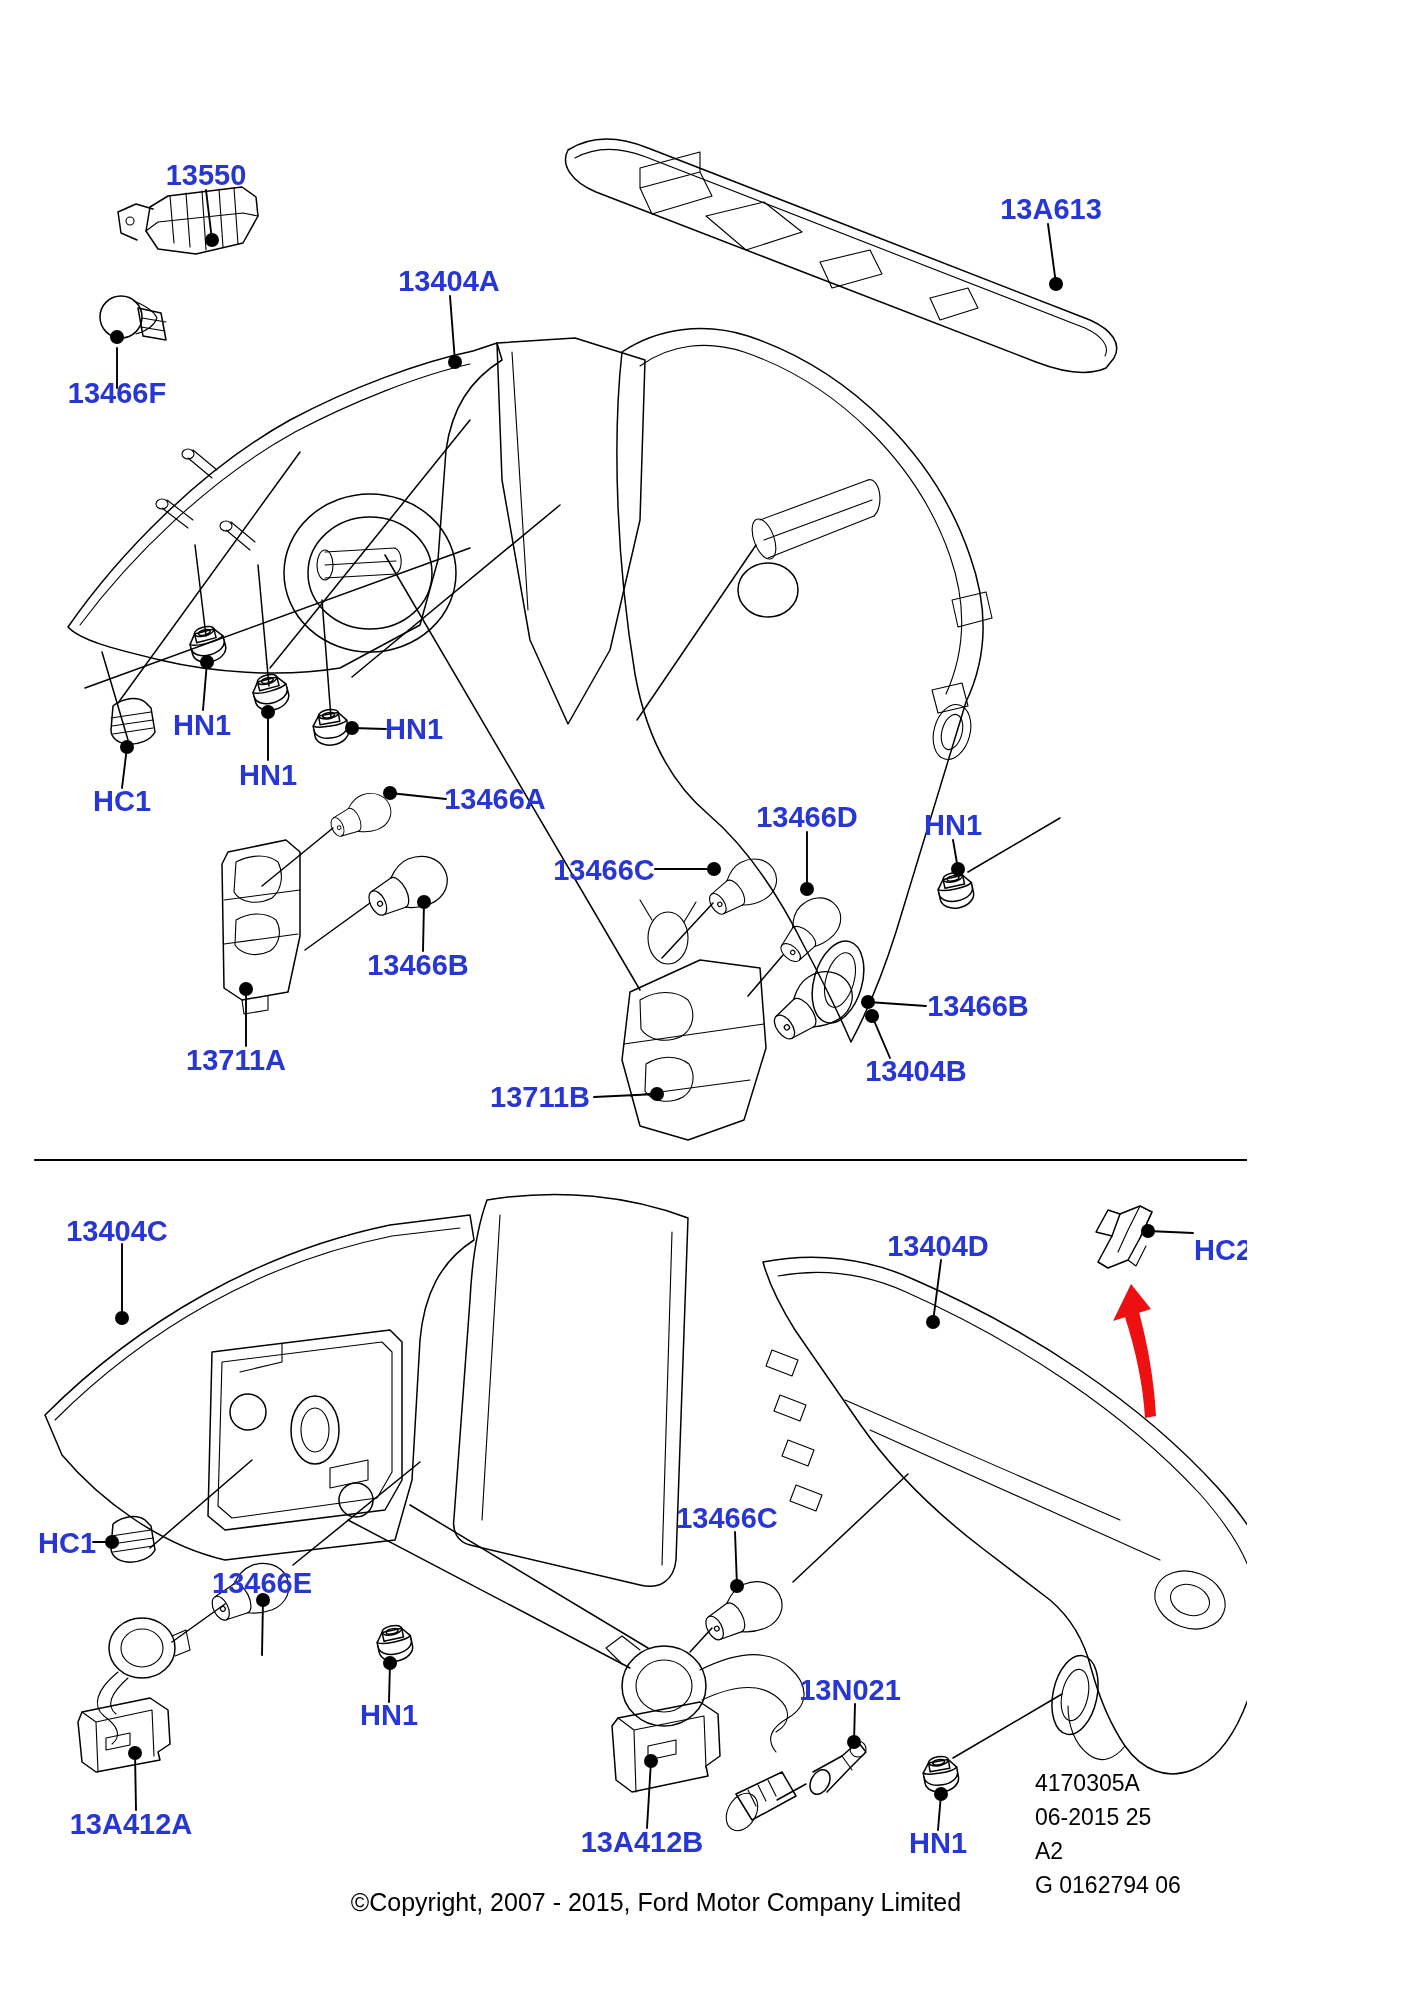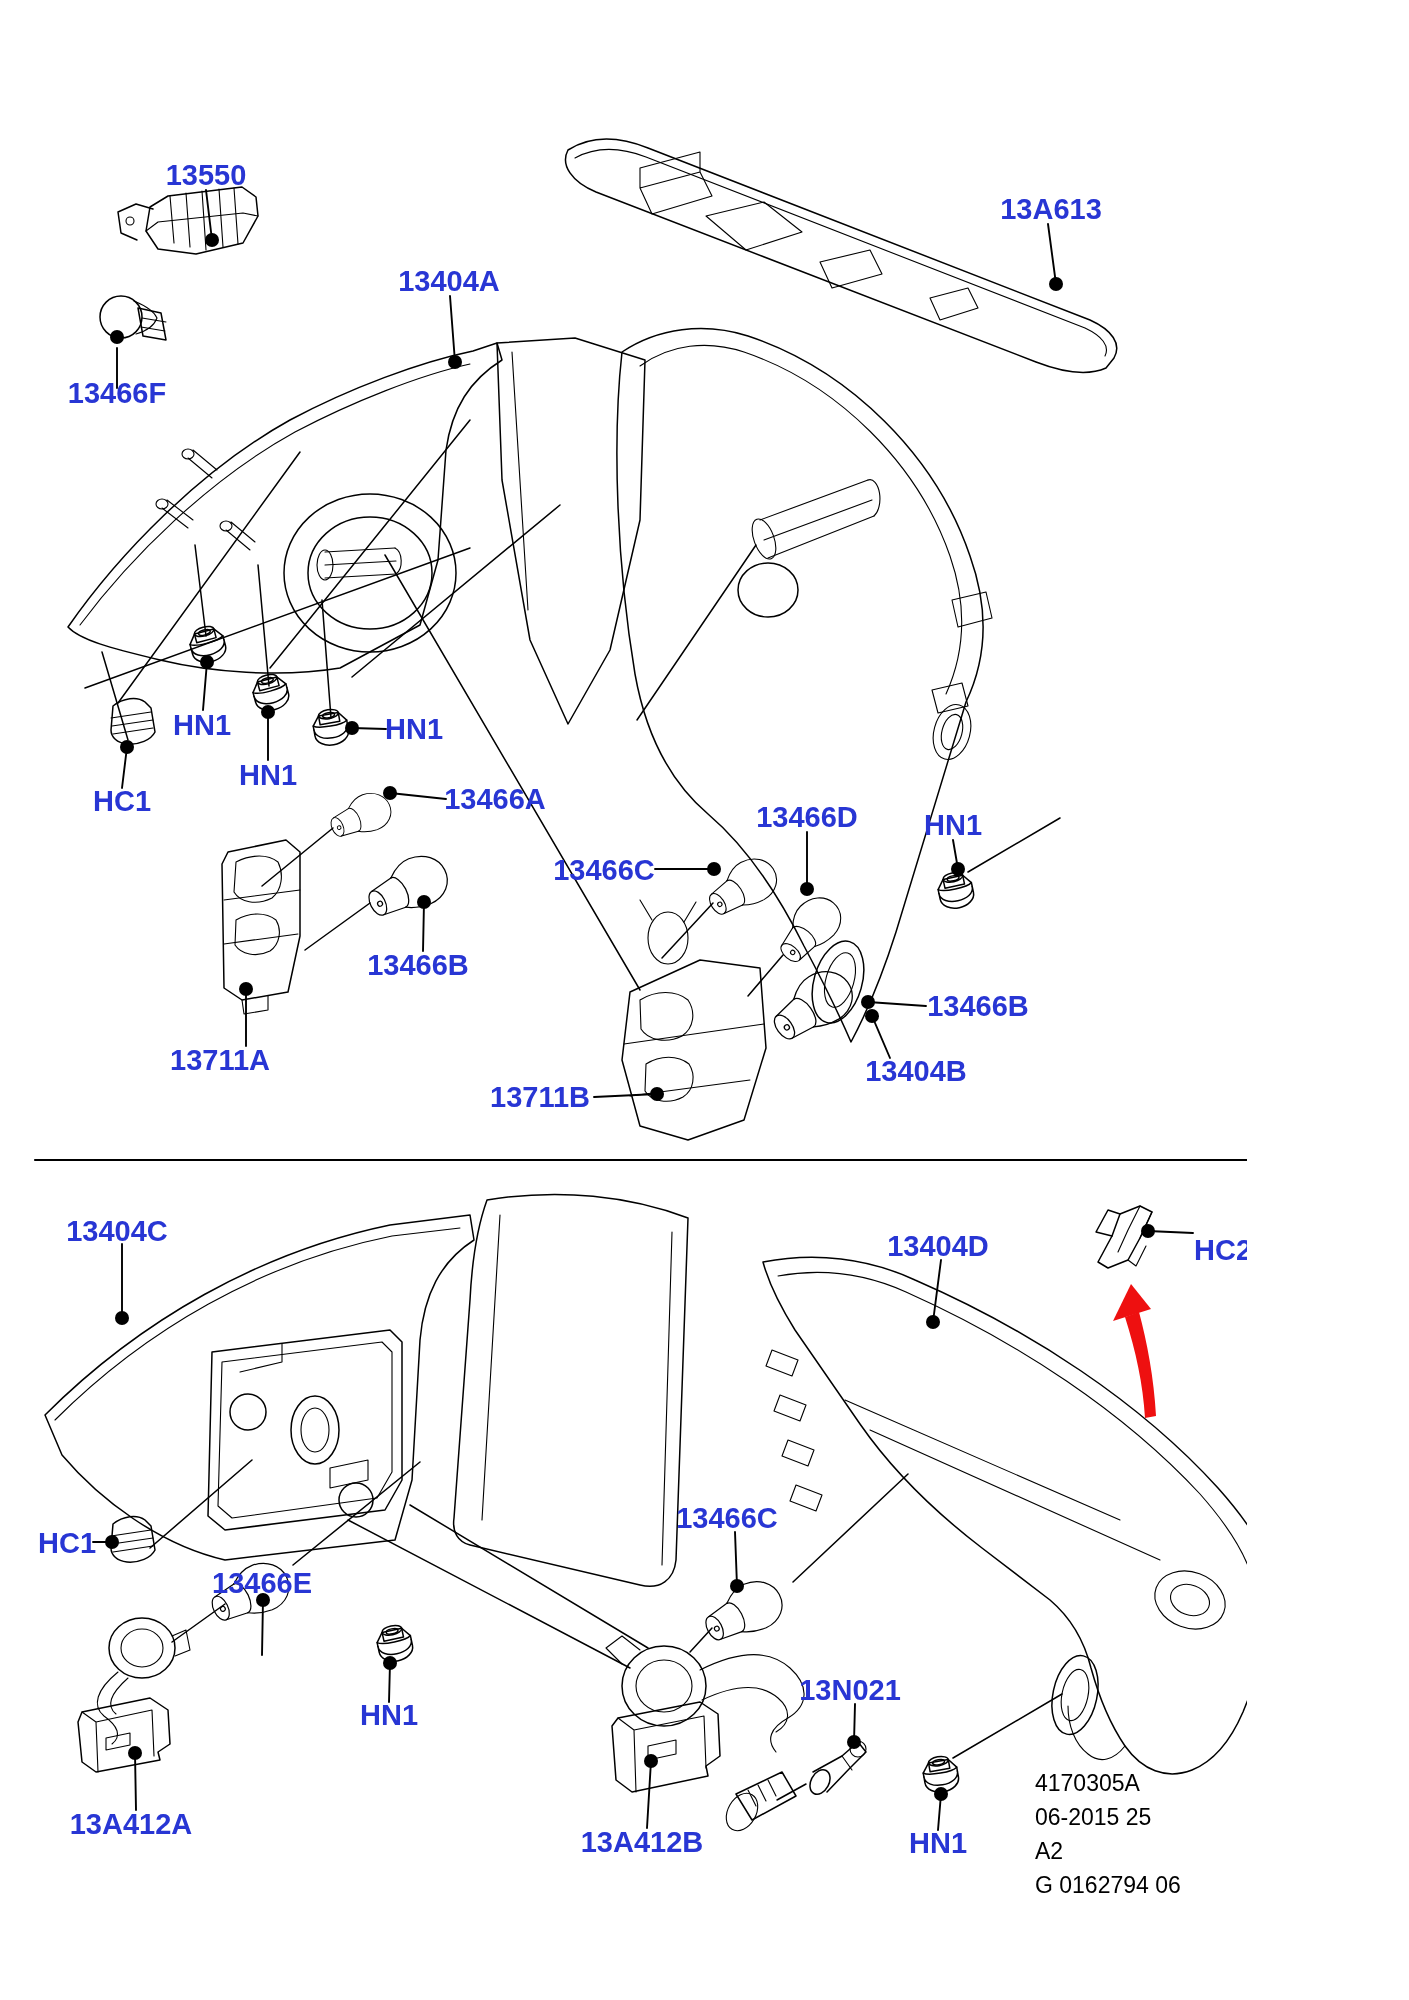--- a/index.html
+++ b/index.html
@@ -283,21 +283,21 @@
 <span class="callout" style="left:206px;top:175px">13550</span>
 <span class="callout" style="left:117px;top:393px">13466F</span>
 <span class="callout" style="left:449px;top:281px">13404A</span>
 <span class="callout" style="left:1051px;top:209px">13A613</span>
 <span class="callout" style="left:202px;top:725px">HN1</span>
 <span class="callout" style="left:268px;top:775px">HN1</span>
 <span class="callout" style="left:414px;top:729px">HN1</span>
 <span class="callout" style="left:122px;top:801px">HC1</span>
 <span class="callout" style="left:495px;top:799px">13466A</span>
 <span class="callout" style="left:418px;top:965px">13466B</span>
-<span class="callout" style="left:220px;top:1060px">13711A</span>
+<span class="callout" style="left:236px;top:1060px">13711A</span>
 <span class="callout" style="left:604px;top:870px">13466C</span>
 <span class="callout" style="left:807px;top:817px">13466D</span>
 <span class="callout" style="left:953px;top:825px">HN1</span>
 <span class="callout" style="left:978px;top:1006px">13466B</span>
 <span class="callout" style="left:916px;top:1071px">13404B</span>
 <span class="callout" style="left:540px;top:1097px">13711B</span>
 <span class="callout" style="left:117px;top:1231px">13404C</span>
 <span class="callout" style="left:938px;top:1246px">13404D</span>
 <span class="callout" style="left:1223px;top:1250px">HC2</span>
 <span class="callout" style="left:67px;top:1543px">HC1</span>
@@ -308,14 +308,15 @@
 <span class="callout" style="left:850px;top:1690px">13N021</span>
 <span class="callout" style="left:642px;top:1842px">13A412B</span>
 <span class="callout" style="left:938px;top:1843px">HN1</span>
 
 <div class="plate">
   <div>4170305A</div>
   <div>06-2015 25</div>
   <div>A2</div>
   <div>G 0162794 06</div>
 </div>
+<div class="copyright">©Copyright, 2007 - 2015, Ford Motor Company Limited</div>
 
 </div>
 
 </body></html>

